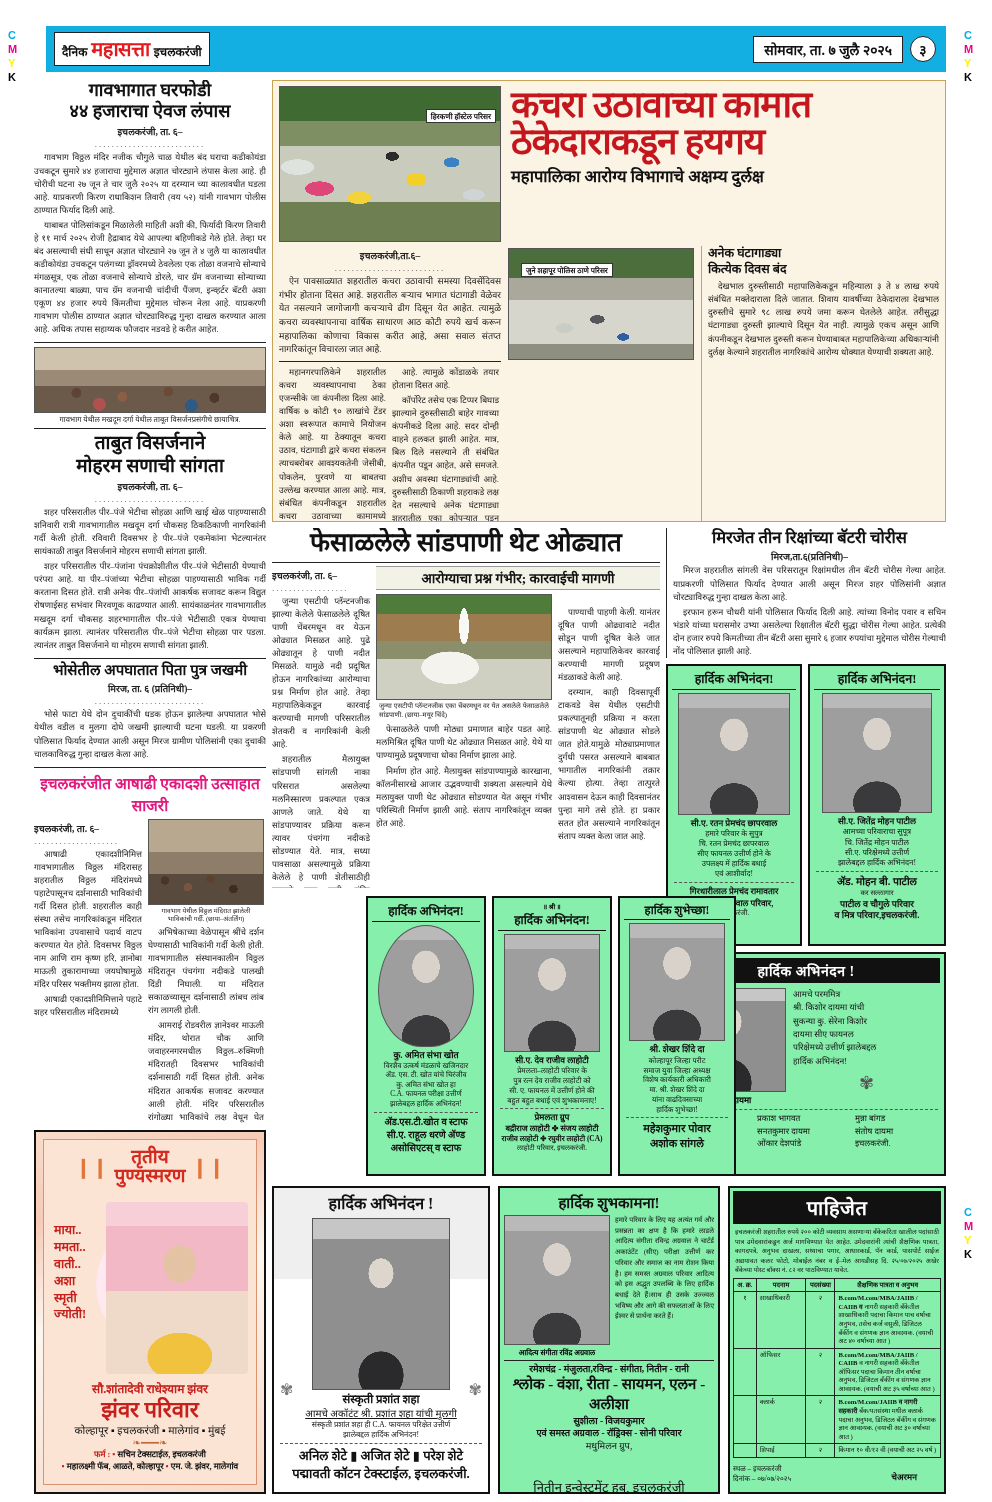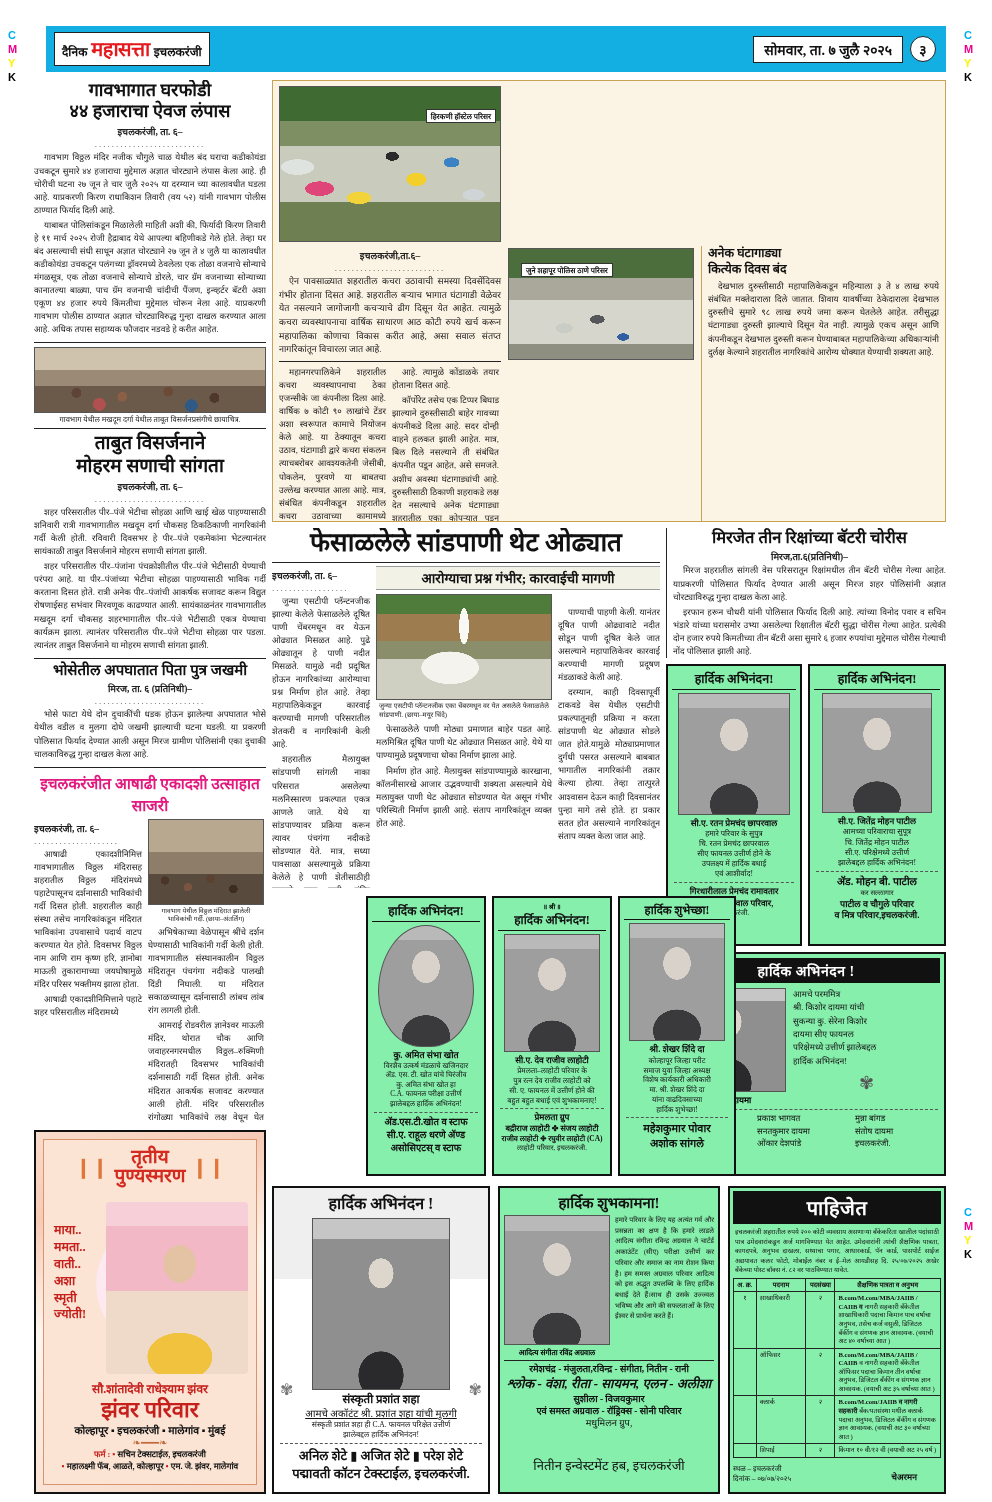--- a/index.html
+++ b/index.html
@@ -249,21 +249,21 @@
         <div>अशा</div>
         <div>स्मृती</div>
         <div>ज्योती!</div>
       </div>
 
       <div class="photo ph-lady" style="position:absolute; left:62px; top:62px; width:142px; height:172px; border:none; border-radius:4px;"></div>
 
       <div style="position:absolute; left:6px; right:6px; top:240px; text-align:center;">
         <div style="font-size:12px; font-weight:bold; color:#C6201C;">सौ.शांतादेवी राधेश्याम झंवर</div>
         <div style="font-size:22px; font-weight:bold; color:#C6201C; line-height:1.15;">झंवर परिवार</div>
-        <div style="font-size:10.5px; font-weight:bold; color:#111; margin-top:1px;">कोल्हापूर ▪ इचलकरंजी ▪ मालेगांव ▪ मुंबई</div>
+        <div style="font-size:10.5px; font-weight:normal; color:#111; margin-top:1px;">कोल्हापूर ▪ इचलकरंजी ▪ मालेगांव ▪ मुंबई</div>
         <div style="color:#c06a3c; font-size:10px;">❧━━━❧</div>
         <div style="font-size:8.4px; color:#111; line-height:1.45; margin-top:1px;">
           <span style="color:#C6201C; font-weight:bold;">फर्म :</span>
           <span style="color:#C6201C;">▪</span>
           <span style="font-weight:bold;">सचिन टेक्सटाईल, इचलकरंजी</span>
         </div>
         <div style="font-size:8.4px; color:#111; line-height:1.45;">
           <span style="color:#C6201C;">▪</span>
           <span style="font-weight:bold;">महालक्ष्मी फॅब, आळते, कोल्हापूर</span>
           <span style="color:#C6201C;">▪</span>
@@ -273,20 +273,25 @@
     </div>
   </div>
 
   <div class="box" style="left:272px; top:80px; width:674px; height:442px; background:#FBF3E4; border:1.4px solid #C8A355;">
 
     <div style="display:flex; padding:5px 6px 0 6px; gap:6px;">
       <div style="width:222px;">
         <div class="photo ph-trash" style="height:156px;">
           <div class="photo-label" style="right:4px; top:8px;">हिरकणी हॉस्टेल परिसर</div>
         </div>
+      </div>
+      <div style="flex:1; padding-left:4px;">
+        <div class="mainhead" style="font-size:37px;">कचरा उठावाच्या कामात</div>
+        <div class="mainhead" style="font-size:37px;">ठेकेदाराकडून हयगय</div>
+        <div class="main-sub" style="font-size:16.5px; margin-top:4px;">महापालिका आरोग्य विभागाचे अक्षम्य दुर्लक्ष</div>
       </div>
     </div>
 
     <div style="display:flex; gap:7px; padding:4px 6px 6px 6px;">
 
       <div style="width:222px;">
         <div class="dateline">इचलकरंजी,ता.६–</div>
         <div class="dots">..........................</div>
         <div class="body-txt" style="font-size:9px;">
           <p>ऐन पावसाळ्यात शहरातील कचरा उठावाची समस्या दिवसेंदिवस गंभीर होताना दिसत आहे. शहरातील बऱ्याच भागात घंटागाडी वेळेवर येत नसल्याने जागोजागी कचऱ्याचे ढीग दिसून येत आहेत. त्यामुळे कचरा व्यवस्थापनाचा वार्षिक साधारण आठ कोटी रुपये खर्च करून महापालिका कोणाचा विकास करीत आहे, असा सवाल संतप्त नागरिकांतून विचारला जात आहे.</p>
@@ -497,21 +502,21 @@
     <div class="ad-title" style="font-size:15px;">हार्दिक शुभकामना!</div>
     <div style="display:flex; gap:5px; margin-top:3px;">
       <div style="width:106px;">
         <div class="photo ph-portrait" style="height:130px;"></div>
         <div style="font-size:7.4px; font-weight:bold; text-align:center; margin-top:2px;">आदित्य संगीता रविंद्र अग्रवाल</div>
       </div>
       <div style="flex:1; font-size:6.9px; line-height:1.55; text-align:justify; color:#111;">हमारे परिवार के लिए यह अत्यंत गर्व और प्रसन्नता का क्षण है कि हमारे लाडले आदित्य संगीता रविन्द्र अग्रवाल ने चार्टर्ड अकाउंटेंट (सीए) परीक्षा उत्तीर्ण कर परिवार और समाज का नाम रोशन किया है। हम समस्त अग्रवाल परिवार आदित्य को इस अद्भुत उपलब्धि के लिए हार्दिक बधाई देते हैं।साथ ही उसके उज्ज्वल भविष्य और आगे की सफलताओं के लिए ईश्वर से प्रार्थना करते हैं।</div>
     </div>
     <div class="rule" style="margin:3px 0 2px;"></div>
     <div class="ad-line" style="font-size:9.4px; font-weight:bold;">रमेशचंद्र - मंजुलता,रविन्द्र - संगीता, नितीन - रानी</div>
-    <div class="ad-line" style="font-size:13px; font-weight:bold;font-style:italic;">श्लोक - वंशा, रीता - सायमन, एलन - अलीशा</div>
+    <div class="ad-line" style="font-size:15px; font-weight:bold;">श्लोक - वंशा, रीता - सायमन, एलन - अलीशा</div>
     <div class="ad-line" style="font-size:9.4px; font-weight:bold;">सुशीला - विजयकुमार</div>
     <div class="ad-line" style="font-size:9.4px; font-weight:bold;">एवं समस्त अग्रवाल - रॉड्रिक्स - सोनी परिवार</div>
     <div class="ad-line" style="font-size:9.4px; font-weight:normal;">मधुमिलन ग्रुप,</div>
     <div class="ad-line" style="font-size:13px; font-weight:normal;margin-top:27px;">नितीन इन्वेस्टमेंट हब, इचलकरंजी</div>
   </div>
 
   <div class="ad-box" style="left:728px; top:1186px; width:218px; height:308px; padding:3px;">
     <div class="hdr-black" style="font-size:20px;">पाहिजेत</div>
     <div style="font-size:6.6px; line-height:1.45; text-align:justify; padding:3px 2px; color:#111;">इचलकरंजी शहरातील रुपये २०० कोटी व्यवसाय असणाऱ्या बँकेकरिता खालील पदांसाठी पात्र उमेदवारांकडून अर्ज मागविण्यात येत आहेत. उमेदवारांनी त्यांची शैक्षणिक पात्रता, कागदपत्रे, अनुभव दाखला, सध्याचा पगार, आधारकार्ड, पॅन कार्ड, पासपोर्ट साईज अद्ययावत कलर फोटो, मोबाईल नंबर व ई–मेल आयडीसह दि. २५/०७/२०२५ अखेर बँकेच्या पोस्ट बॉक्स नं. ८२ वर पाठविण्यात यावेत.</div>
 

